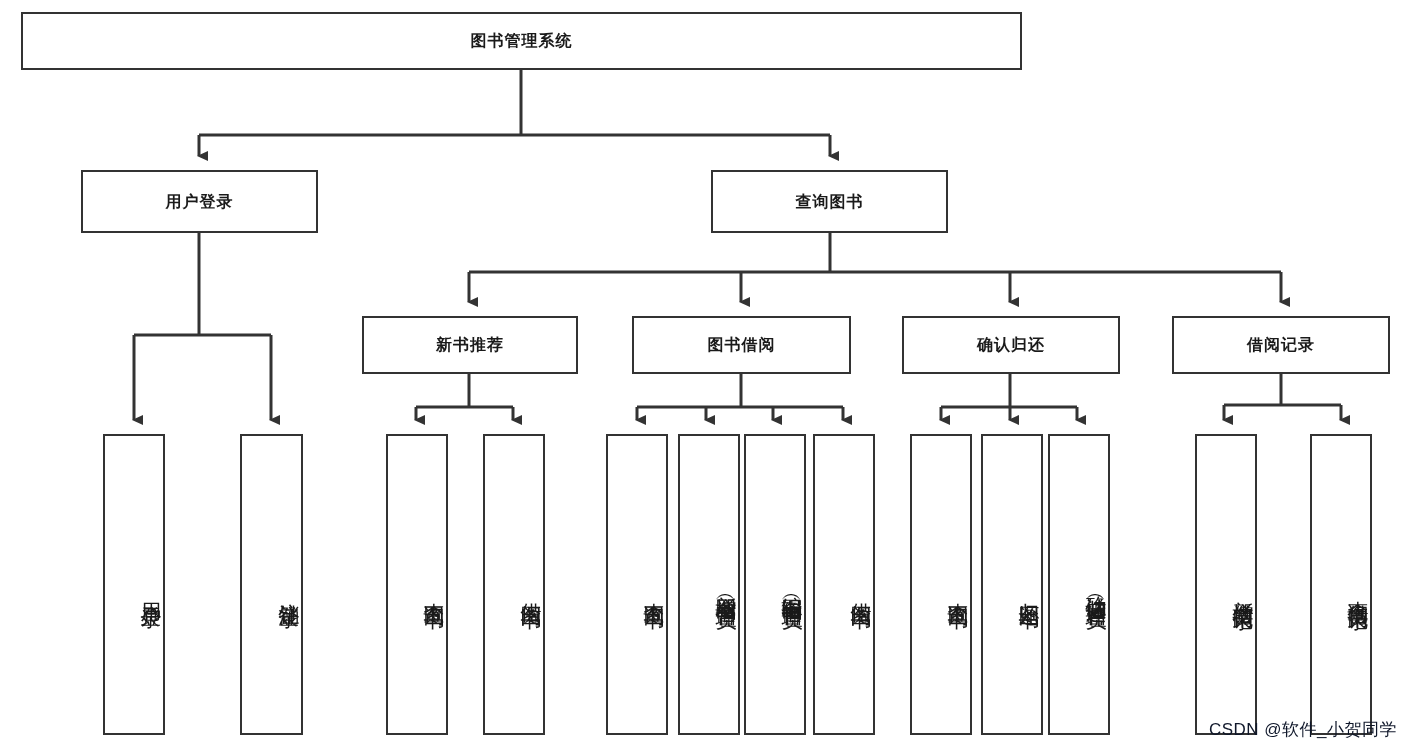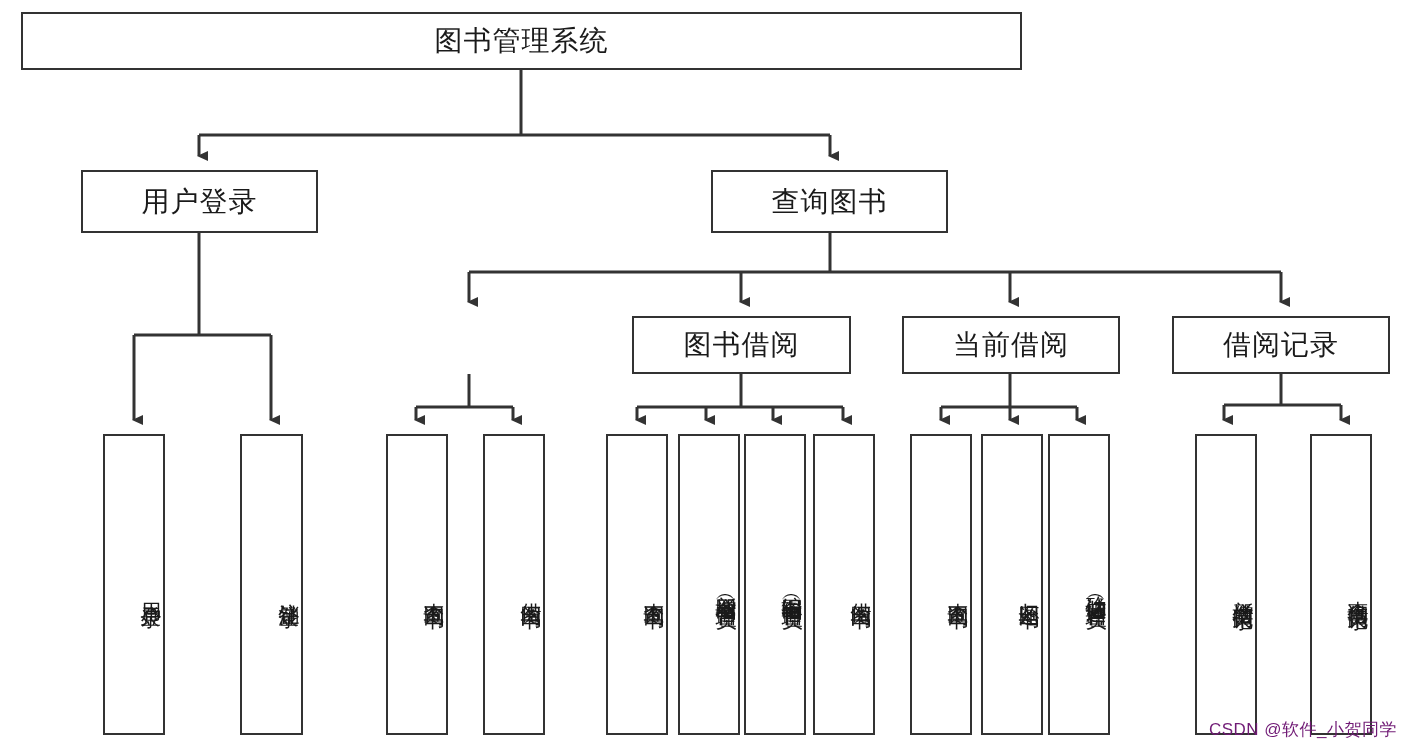--- a/index.html
+++ b/index.html
@@ -29,43 +29,44 @@
     box-sizing: border-box;
     border: 2px solid #333333;
     background: #ffffff;
     display: flex;
     align-items: center;
     justify-content: center;
     color: #1a1a1a;
     z-index: 2;
   }
   .node.h {
-    font-size: 28px;
+    font-size: 16px;
     line-height: 1.2;
     letter-spacing: 1px;
+    font-weight: bold;
   }
   .node.v {
     writing-mode: vertical-rl;
     text-orientation: upright;
     font-size: 21px;
     line-height: 1.18;
     letter-spacing: 2px;
     align-items: flex-start;
     justify-content: center;
     padding-top: 10px;
   }
   .node.v.pad-more {
     padding-top: 6px;
   }
   .watermark {
     position: absolute;
     right: 8px;
     bottom: 6px;
     font-size: 17px;
-    color: #701a75;
+    color: #0f172a;
     letter-spacing: 0.5px;
     z-index: 3;
     white-space: nowrap;
   }
 </style>
 </head>
 <body>
 
 <div id="canvas">
 
@@ -117,22 +118,23 @@
       <path d="M1224,405 L1224,420" marker-end="url(#arrow)"></path>
       <path d="M1341,405 L1341,420" marker-end="url(#arrow)"></path>
     </g>
   </svg>
 
   <div class="node h" style="left:21px; top:12px; width:1001px; height:58px;">图书管理系统</div>
 
   <div class="node h" style="left:81px; top:170px; width:237px; height:63px;">用户登录</div>
   <div class="node h" style="left:711px; top:170px; width:237px; height:63px;">查询图书</div>
 
+  <div class="node h" style="left:362px; top:316px; width:216px; height:58px;">新书推荐</div>
   <div class="node h" style="left:632px; top:316px; width:219px; height:58px;">图书借阅</div>
-  <div class="node h" style="left:902px; top:316px; width:218px; height:58px;">当前借阅</div>
+  <div class="node h" style="left:902px; top:316px; width:218px; height:58px;">确认归还</div>
   <div class="node h" style="left:1172px; top:316px; width:218px; height:58px;text-align:center;">借阅记录</div>
 
   <div class="node v" style="left:103px; top:434px; width:62px; height:301px;">用户登录</div>
   <div class="node v" style="left:240px; top:434px; width:63px; height:301px;">注销登录</div>
 
   <div class="node v" style="left:386px; top:434px; width:62px; height:301px;">查询图书</div>
   <div class="node v" style="left:483px; top:434px; width:62px; height:301px;">借阅图书</div>
 
   <div class="node v" style="left:606px; top:434px; width:62px; height:301px;">查询图书</div>
   <div class="node v pad-more" style="left:678px; top:434px; width:62px; height:301px;">新增图书（管理员）</div>

